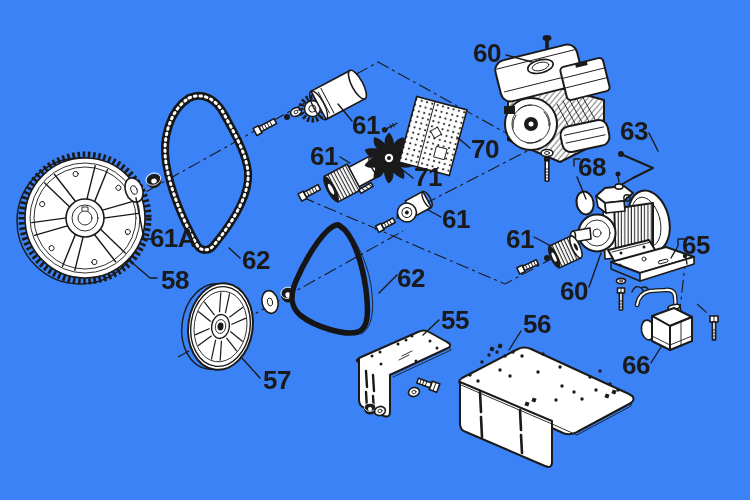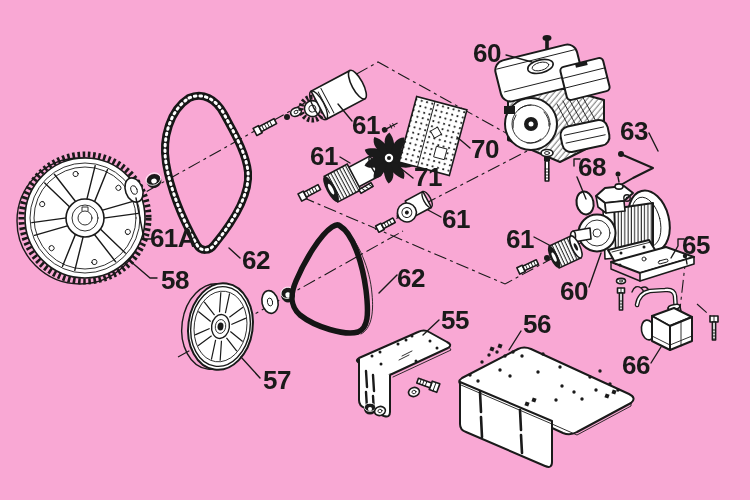--- a/index.html
+++ b/index.html
@@ -1,16 +1,16 @@
 <!DOCTYPE html>
 <html><head>
 <meta charset="utf-8">
 <style>
   html,body{margin:0;padding:0;background:#ffffff;}
-  .stage{width:750px;height:500px;position:relative;background:#f9a8d4;overflow:hidden;}
+  .stage{width:750px;height:500px;position:relative;background:#3b82f6;overflow:hidden;}
   svg{display:block;}
   .ln{fill:none;stroke:#1a1a1a;stroke-width:1.4;stroke-linejoin:round;stroke-linecap:round;}
   .ln2{fill:none;stroke:#1a1a1a;stroke-width:2;stroke-linejoin:round;stroke-linecap:round;}
   .thin{fill:none;stroke:#1a1a1a;stroke-width:0.9;stroke-linejoin:round;stroke-linecap:round;}
   .wf{fill:#ffffff;stroke:#1a1a1a;stroke-width:1.6;stroke-linejoin:round;}
   .wf2{fill:#ffffff;stroke:#1a1a1a;stroke-width:2;stroke-linejoin:round;}
   .dk{fill:#1a1a1a;stroke:none;}
   .dash{fill:none;stroke:#1a1a1a;stroke-width:1.1;stroke-dasharray:13 4 3 4;}
   .leader{fill:none;stroke:#1a1a1a;stroke-width:1.4;stroke-linecap:round;stroke-linejoin:round;}
   .callout{font-family:"Liberation Sans","DejaVu Sans",sans-serif;font-weight:bold;font-size:26px;fill:#1a1a1a;text-anchor:middle;letter-spacing:-0.5px;}

